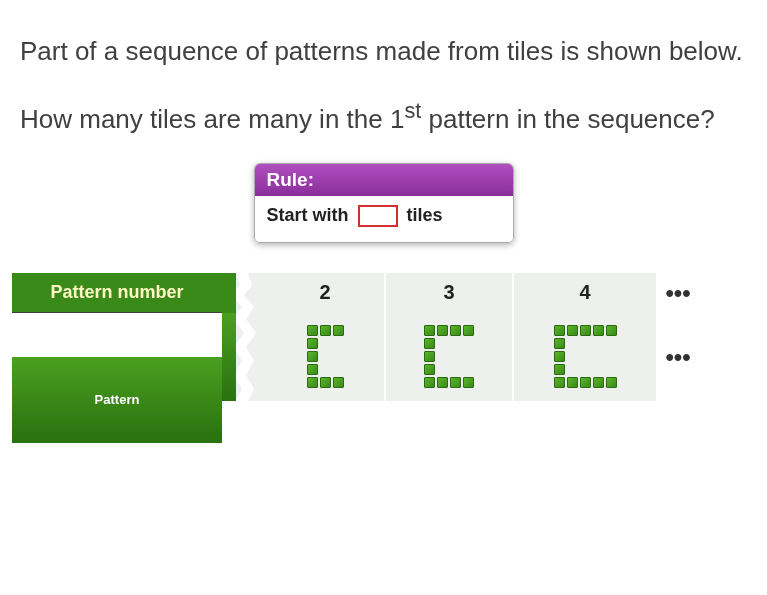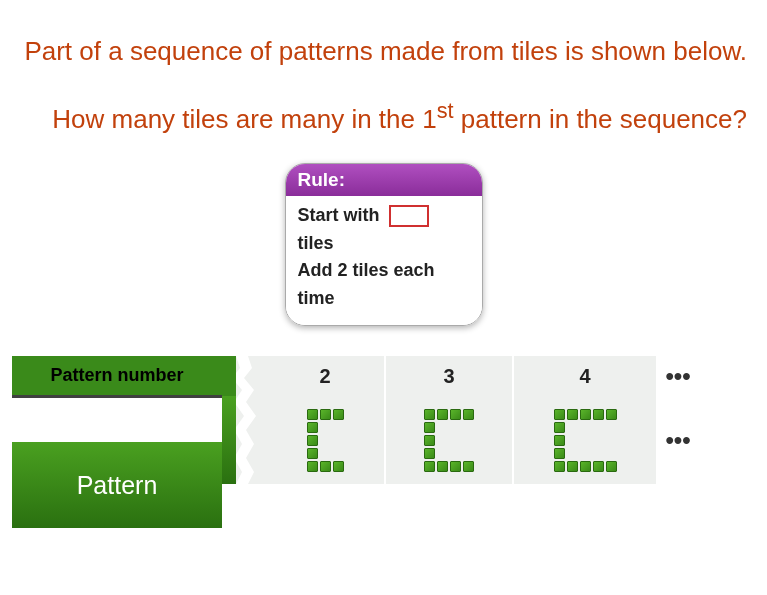--- a/index.html
+++ b/index.html
@@ -1,26 +1,26 @@
 <!DOCTYPE html>
 <html><head>
 <meta charset="utf-8">
 <style>
 * { box-sizing: border-box; margin: 0; padding: 0; }
 body { font-family: -apple-system, BlinkMacSystemFont, "Segoe UI", Arial, sans-serif; background: #fff; width: 767px; height: 595px; position: relative; }
-.question { color: #c2410c; font-size: 26px; text-align: right; padding: 32px 20px 0; line-height: 1.5; }
+.question { color: #404040; font-size: 26px; text-align: left; padding: 32px 20px 0; line-height: 1.5; }
 .question p { margin-bottom: 24px; }
-.rule-box { width: 198px; margin: 20px auto 30px; border-radius: 20px; overflow: hidden; box-shadow: 0 2px 6px rgba(0,0,0,.3); border: 1px solid #aaa; }
+.rule-box { width: 260px; margin: 20px auto 30px; border-radius: 6px; overflow: hidden; box-shadow: 0 2px 6px rgba(0,0,0,.3); border: 1px solid #aaa; }
 .rule-header { background: linear-gradient(#b04fc0,#8a2d9a); color: #fff; font-weight: 700; padding: 5px 12px; font-size: 19px; }
 .rule-body { background: #fff; padding: 6px 12px 12px; font-size: 18px; font-weight: 600; color: #222; line-height: 1.55; }
 .rule-body .inp { display: inline-block; width: 40px; height: 22px; border: 2px solid #d03030; vertical-align: middle; margin: 0 4px; background:#fff; }
 .table-wrap { display: flex; padding: 0 12px 0 12px; align-items: stretch; gap: 0; }
 .lbl-col { width: 210px; display: flex; flex-direction: column; }
-.lbl-top { background: #3a8a1a; color: #000000; font-weight: 700; text-align: center; padding: 9px 0; font-size: 18px; border-bottom: 3px solid #404040; }
-.lbl-bot { flex: 1; background: linear-gradient(#4aa020,#2a7010); color: #fff; font-weight: 400; display: flex; align-items: center; justify-content: center; font-size: 25px; min-height: 86px; margin-top: 44px; }
+.lbl-top { background: #3a8a1a; color: #fef9c3; font-weight: 700; text-align: center; padding: 9px 0; font-size: 18px; border-bottom: 1px solid #404040; }
+.lbl-bot { flex: 1; background: linear-gradient(#4aa020,#2a7010); color: #fff; font-weight: 700; display: flex; align-items: center; justify-content: center; font-size: 13px; min-height: 86px; margin-top: 44px; }
 .rip { width: 44px; position: relative; }
 .rip svg { position:absolute; inset:0; }
 .data-col { display: flex; flex-direction: column; flex: 0 0 auto; }
 .num-row { display: flex; height: 40px; }
 .num-cell { background: #eef0ee; color: #222; font-weight: 700; font-size: 20px; display: flex; align-items: center; justify-content: center; border-right: 2px solid #fff; }
 .pat-row { display: flex; height: 88px; }
 .pat-cell { background: #eef0ee; display: flex; align-items: center; justify-content: center; border-right: 2px solid #fff; padding: 6px; }
 .c2 { width: 120px; }
 .c3 { width: 128px; }
 .c4 { width: 144px; }
@@ -38,21 +38,20 @@
     <span>How many tiles are many in the </span><span>1</span><sup>st</sup><span> pattern in the sequence?</span>
   </p>
 </div>
 
 <div class="rule-box">
   <div class="rule-header">Rule:</div>
   <div class="rule-body">
     <span>Start with</span>
     <span class="inp"></span>
     <span>tiles</span><br>
-    <span>Add 2 tiles each time</span>
   </div>
 </div>
 
 <div class="table-wrap">
   <div class="lbl-col">
     <div class="lbl-top">Pattern number</div>
     <div class="lbl-bot">Pattern</div>
   </div>
 
   <div class="rip">

